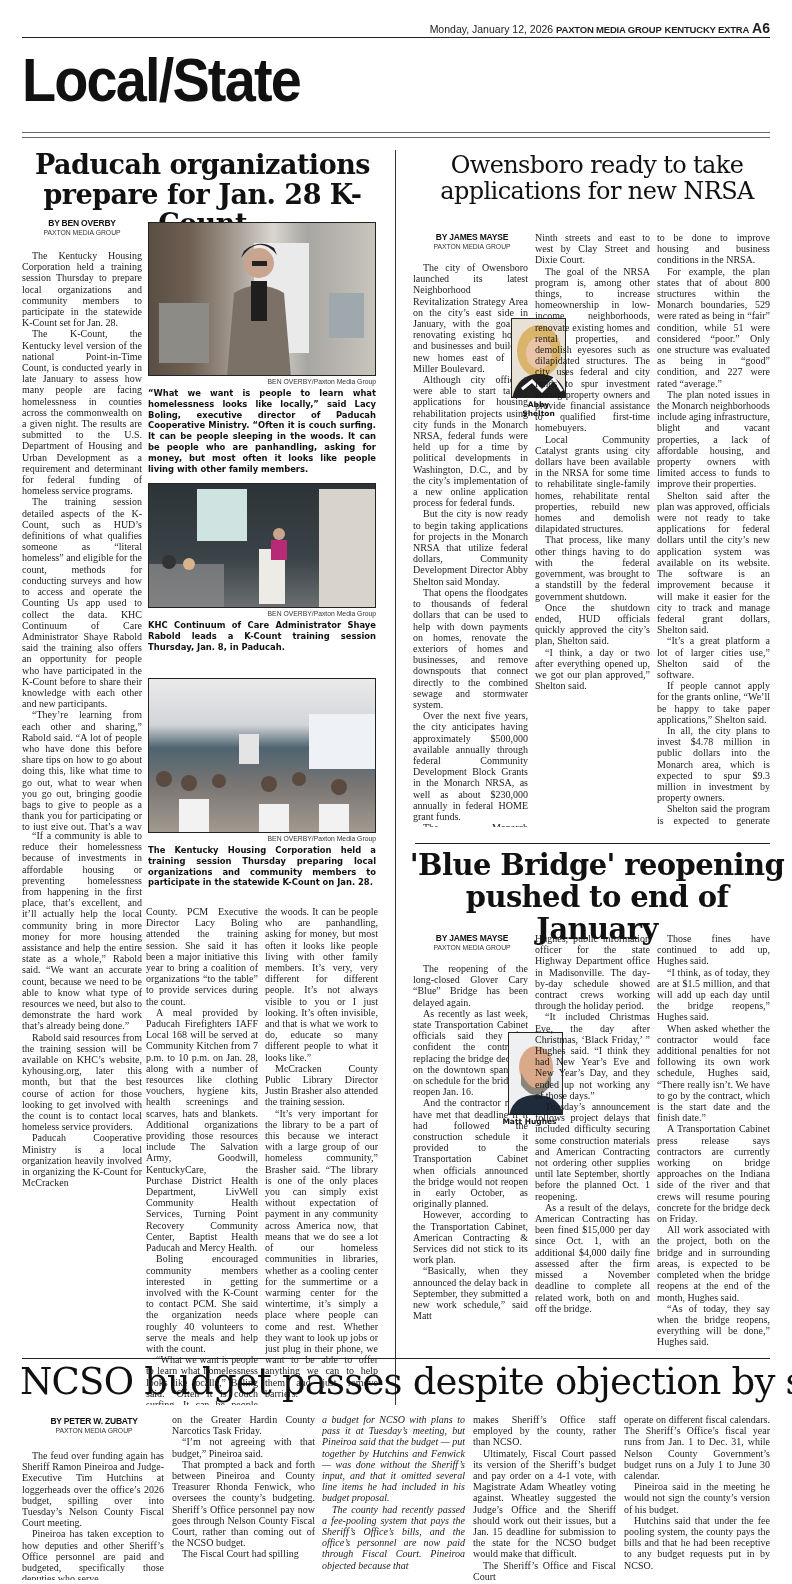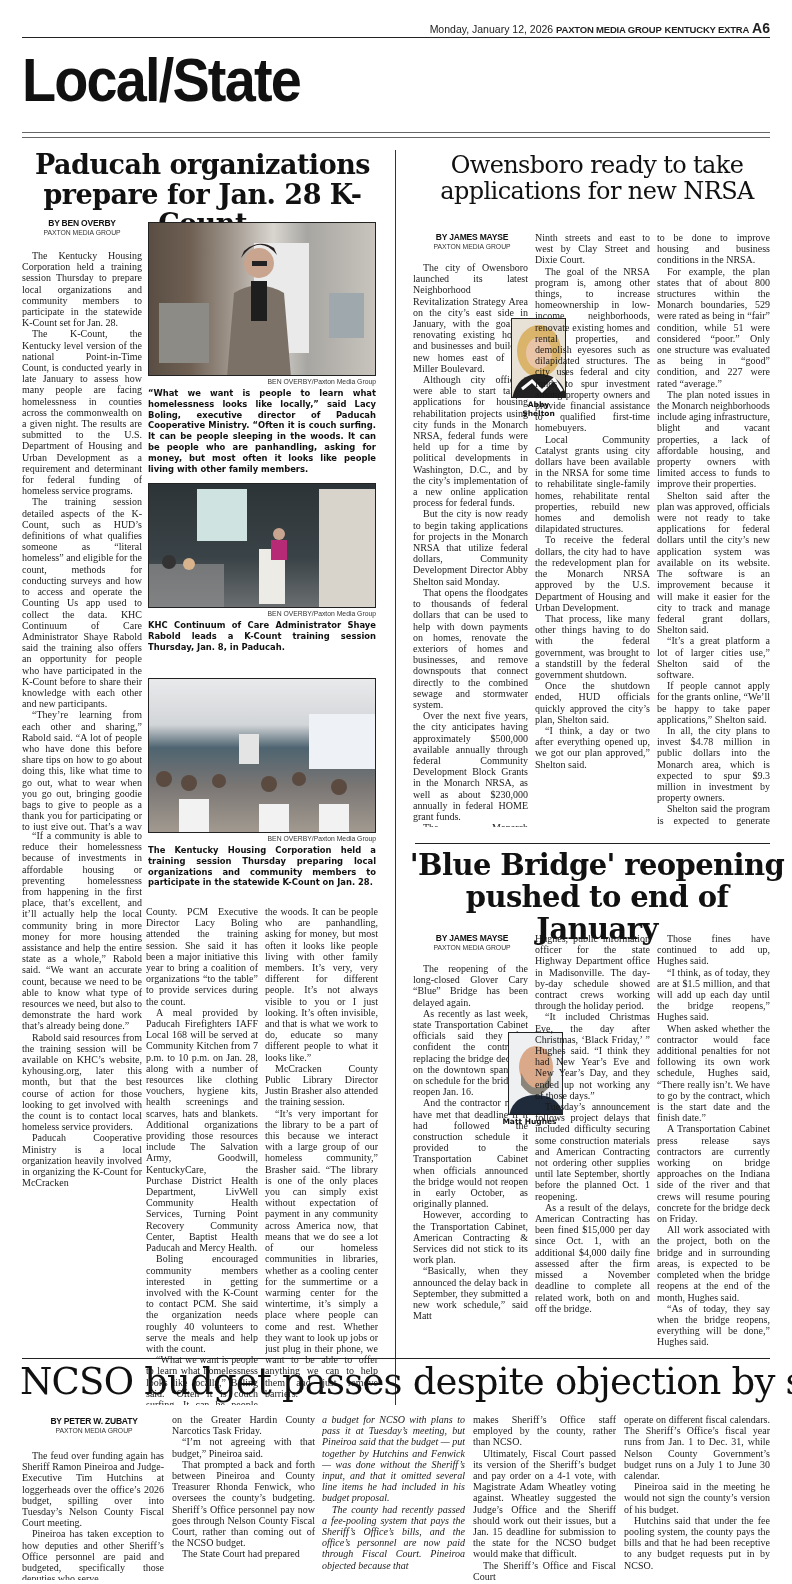--- a/index.html
+++ b/index.html
@@ -157,21 +157,20 @@
       <path d="M0 80 Q5 55 27 55 Q50 55 55 80Z" fill="#222"></path>
       <path d="M10 70 L20 62 L30 72 L42 60 L50 72" stroke="#fff" stroke-width="3" fill="none"></path>
     </svg>
   </div>
   <div class="mug-name" style="left:511px; top:400px; width:55px;">Abby Shelton</div>
 
   <div class="col" style="left:535px; top:232px; width:115px; height:595px;">
     <p style="text-indent:0">Ninth streets and east to west by Clay Street and Dixie Court.</p>
     <p>The goal of the NRSA program is, among other things, to increase homeownership in low-income neighborhoods, renovate existing homes and rental properties, and demolish eyesores such as dilapidated structures. The city uses federal and city funds to spur investment among property owners and provide financial assistance to qualified first-time homebuyers.</p>
     <p>Local Community Catalyst grants using city dollars have been available in the NRSA for some time to rehabilitate single-family homes, rehabilitate rental properties, rebuild new homes and demolish dilapidated structures.</p>
-    <p>To receive the federal dollars, the city had to have the redevelopment plan for the Monarch NRSA approved by the U.S. Department of Housing and Urban Development.</p>
     <p>That process, like many other things having to do with the federal government, was brought to a standstill by the federal government shutdown.</p>
     <p>Once the shutdown ended, HUD officials quickly approved the city’s plan, Shelton said.</p>
     <p>“I think, a day or two after everything opened up, we got our plan approved,” Shelton said.</p>
 
   </div>
   <div class="col" style="left:657px; top:232px; width:113px; height:595px;">
     <p style="text-indent:0">to be done to improve housing and business conditions in the NRSA.</p>
     <p>For example, the plan states that of about 800 structures within the Monarch boundaries, 529 were rated as being in “fair” condition, while 51 were considered “poor.” Only one structure was evaluated as being in “good” condition, and 227 were rated “average.”</p>
     <p>The plan noted issues in the Monarch neighborhoods include aging infrastructure, blight and vacant properties, a lack of affordable housing, and property owners with limited access to funds to improve their properties.</p>
     <p>Shelton said after the plan was approved, officials were not ready to take applications for federal dollars until the city’s new application system was available on its website. The software is an improvement because it will make it easier for the city to track and manage federal grant dollars, Shelton said.</p>
@@ -235,21 +234,21 @@
   </div>
 
   <div class="col" style="left:22px; top:1450px; width:142px; height:130px;">
     <p>The feud over funding again has Sheriff Ramon Pineiroa and Judge-Executive Tim Hutchins at loggerheads over the office’s 2026 budget, spilling over into Tuesday’s Nelson County Fiscal Court meeting.</p>
     <p>Pineiroa has taken exception to how deputies and other Sheriff’s Office personnel are paid and budgeted, specifically those deputies who serve</p>
   </div>
   <div class="col" style="left:172px; top:1414px; width:143px; height:166px;">
     <p style="text-indent:0">on the Greater Hardin County Narcotics Task Friday.</p>
     <p>“I’m not agreeing with that budget,” Pineiroa said.</p>
     <p>That prompted a back and forth between Pineiroa and County Treasurer Rhonda Fenwick, who oversees the county’s budgeting. Sheriff’s Office personnel pay now goes through Nelson County Fiscal Court, rather than coming out of the NCSO budget.</p>
-    <p>The State Court had prepared</p>
+    <p>The Fiscal Court had spilling</p>
   </div>
   <div class="col" style="left:322px; top:1414px; width:143px; height:166px;font-style:italic;">
     <p style="text-indent:0">a budget for NCSO with plans to pass it at Tuesday’s meeting, but Pineiroa said that the budget — put together by Hutchins and Fenwick — was done without the Sheriff’s input, and that it omitted several line items he had included in his budget proposal.</p>
     <p>The county had recently passed a fee-pooling system that pays the Sheriff’s Office’s bills, and the office’s personnel are now paid through Fiscal Court. Pineiroa objected because that</p>
   </div>
   <div class="col" style="left:473px; top:1414px; width:143px; height:166px;">
     <p style="text-indent:0">makes Sheriff’s Office staff employed by the county, rather than NCSO.</p>
     <p>Ultimately, Fiscal Court passed its version of the Sheriff’s budget and pay order on a 4-1 vote, with Magistrate Adam Wheatley voting against. Wheatley suggested the Judge’s Office and the Sheriff should work out their issues, but a Jan. 15 deadline for submission to the state for the NCSO budget would make that difficult.</p>
     <p>The Sheriff’s Office and Fiscal Court</p>
   </div>

